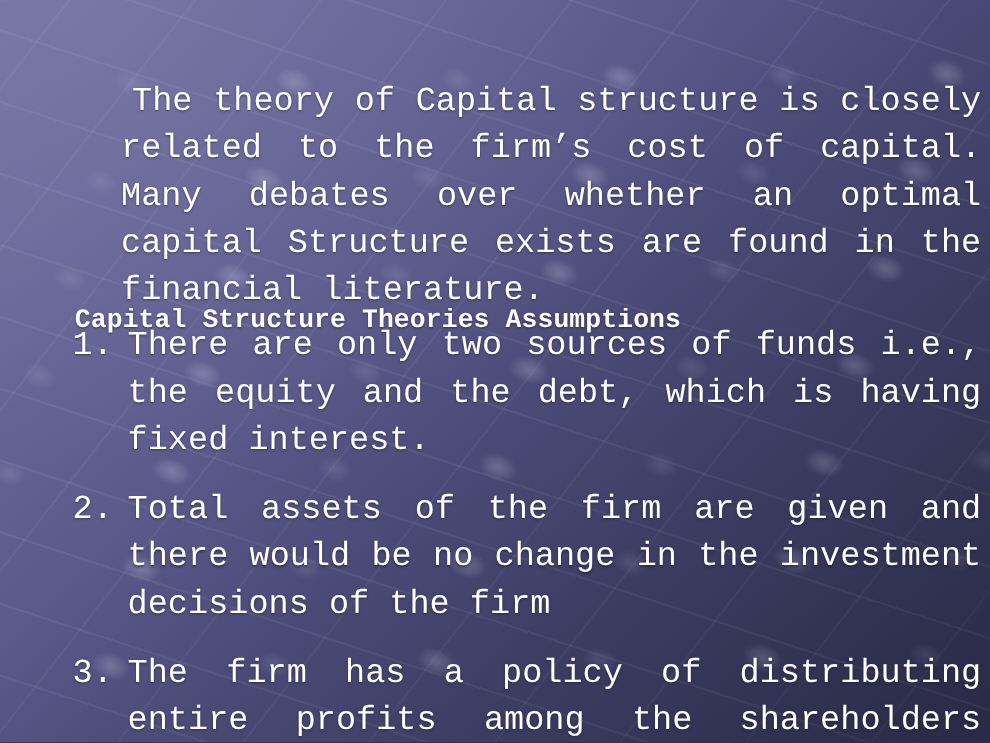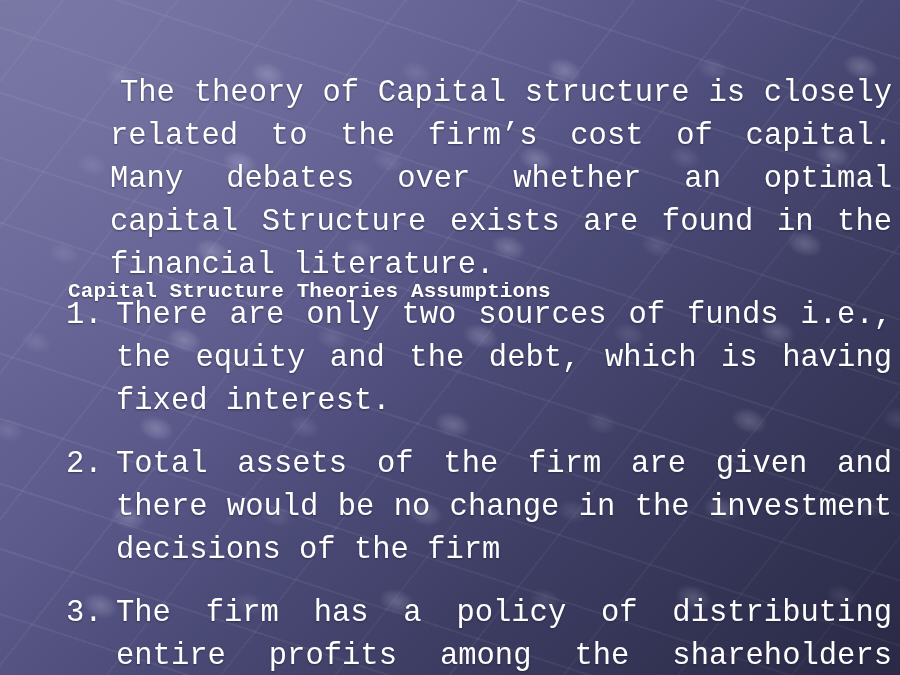--- a/index.html
+++ b/index.html
@@ -114,21 +114,21 @@
     line-height: 43px;
     text-align: justify;
     text-indent: 10px;
     text-shadow: 0 1px 2px rgba(25,25,50,0.55);
   }
 
   .heading {
     position: absolute;
     left: 68px;
     top: 233px;
-    font-size: 21px;
+    font-size: 24px;
     line-height: 38px;
     font-weight: bold;
     letter-spacing: 0.1px;
     text-shadow: 0 1px 2px rgba(25,25,50,0.6);
     margin-top: 40px;
   }
 
   .numlist {
     position: absolute;
     left: 66px;

